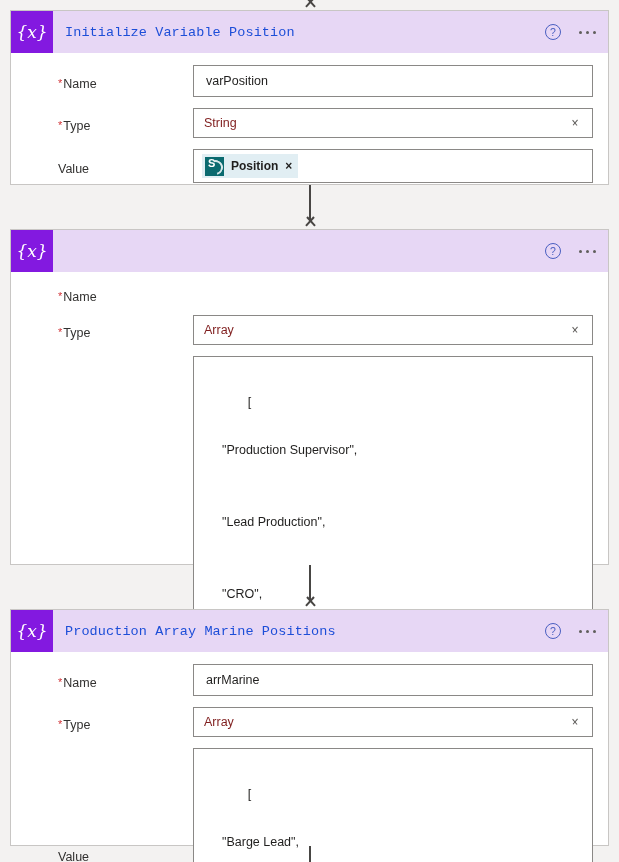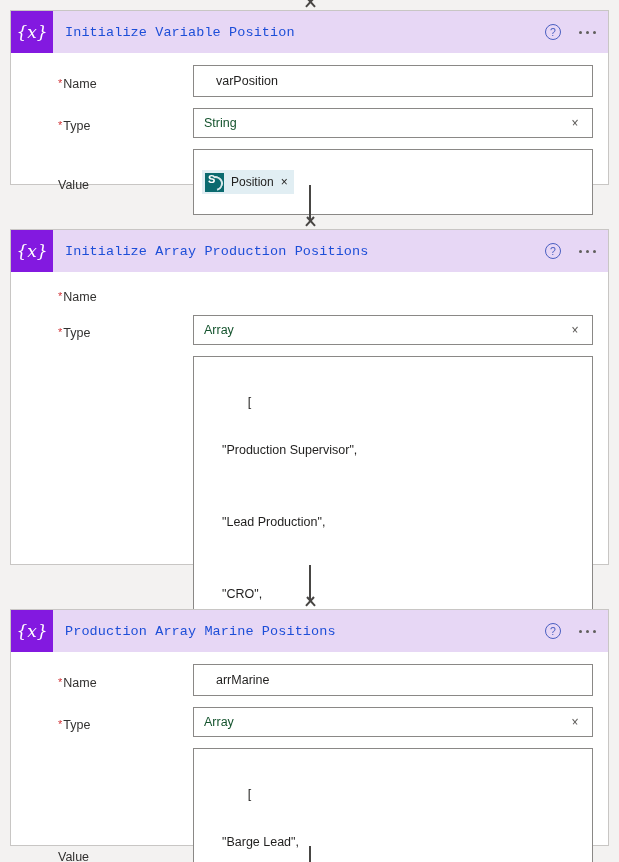--- a/index.html
+++ b/index.html
@@ -137,51 +137,52 @@
   }
   .req { color: #d13438; font-size: 11px; vertical-align: top; margin-right: 1px; }
   .field { flex: 1; }
 
   .textbox {
     border: 1px solid #8a8886;
     background: #fff;
     height: 32px;
     display: flex;
     align-items: center;
-    padding: 0 22px;
+    padding: 0 12px;
     font-size: 12.5px;
     color: #201f1e;
   }
   .dropdown {
     border: 1px solid #8a8886;
     background: #fff;
     height: 30px;
     display: flex;
     align-items: center;
     padding: 0 8px 0 10px;
     font-size: 12.5px;
-    color: #14532d;
+    color: #7f1d1d;
     justify-content: space-between;
   }
   .chevron {
     width: 10px; height: 6px; position: relative; margin-right: 4px;
   }
   .chevron::before, .chevron::after {
     content: ""; position: absolute; top: 0; width: 1.4px; height: 7px; background: #605e5c;
   }
   .chevron::before { left: 2px; transform: rotate(-40deg); transform-origin: top center; }
   .chevron::after  { left: 7px; transform: rotate(40deg);  transform-origin: top center; }
 
   .valuebox {
     border: 1px solid #8a8886;
     background: #fff;
     min-height: 34px;
     display: flex;
     align-items: center;
-    padding: 20px 8px;
+    padding: 4px 8px;
+    font-weight: bold;
   }
   .token {
     display: inline-flex;
     align-items: center;
     background: #e1eef3;
     height: 24px;
     padding: 0 6px 0 3px;
     gap: 7px;
   }
   .sp-icon {
@@ -295,21 +296,20 @@
   <div class="connector" style="top:185px;height:44px;">
     <div class="conn-inner">
       <div class="conn-line" style="height:36px;"></div>
       <div class="conn-head" style="top:32px;"></div>
     </div>
   </div>
 
   <div class="card" style="top:229px;height:336px;">
     <div class="card-header">
       <div class="card-icon">{x}</div>
-      <div class="card-title">Initialize Array Production Positions</div>
       <div class="header-actions">
         <div class="help-icon">?</div>
         <div class="ellipsis-icon">
           <i></i>
             <i></i>
             <i></i>
         </div>
       </div>
     </div>
     <div class="card-body">

